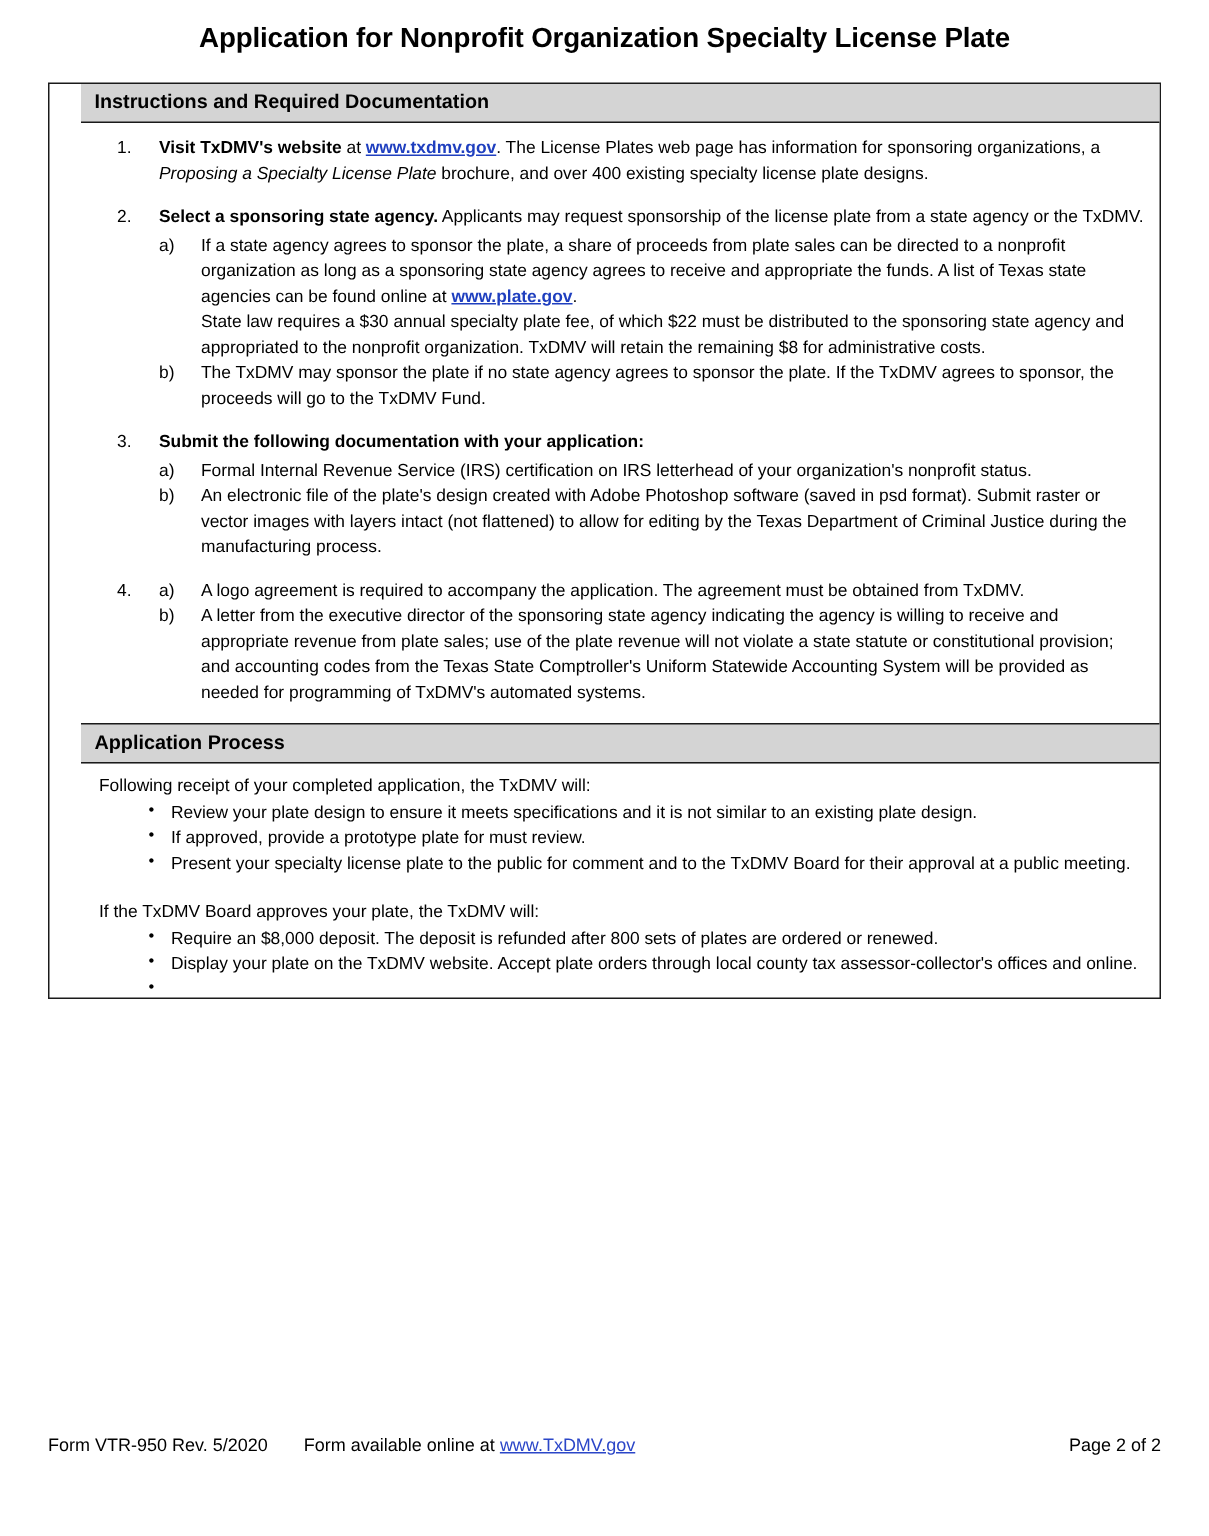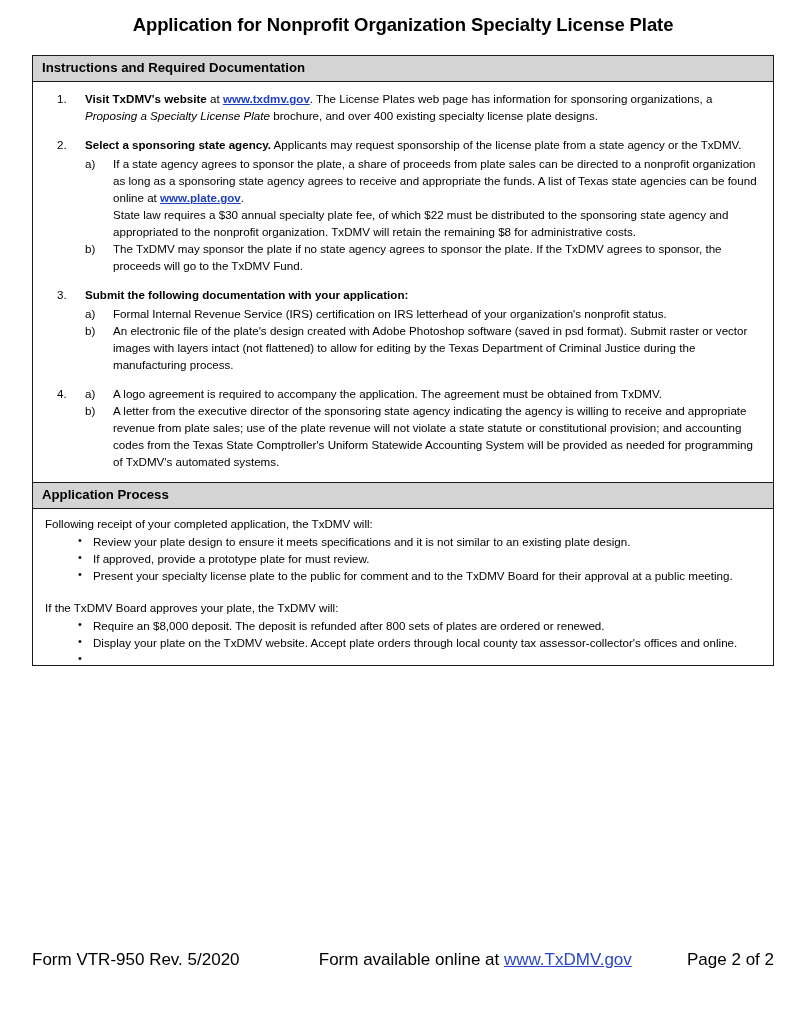--- a/index.html
+++ b/index.html
@@ -30,20 +30,21 @@
     letter-spacing: -0.1px;
     padding-top: 14px;
     padding-bottom: 0;
     line-height: 1.2;
   }
   
   .form-box {
     margin-top: 19px;
     border: 1.2px solid #1a1a1a;
     box-sizing: border-box;
+    padding-left: 21px;
   }
   .section-header {
     background: #d4d4d4;
     border-bottom: 1.2px solid #1a1a1a;
     font-size: 13.2px;
     font-weight: bold;
     padding: 4px 7px 4px 9px;
     line-height: 1.25;
   }
   .section-header.second {
@@ -131,26 +132,26 @@
     font-weight: normal;
   }
   
   .footer {
     position: absolute;
     left: 32px;
     right: 32px;
     bottom: 54px;
     display: flex;
     align-items: baseline;
-    font-size: 17px;
+    font-size: 12px;
   }
   .footer-left { flex: 0 0 auto; }
   .footer-center {
     flex: 1 1 auto;
-    text-align: center;
+    text-align: left;
     padding-left: 24px;
   }
   .footer-right { flex: 0 0 auto; }
 </style>
 </head>
 <body>
 
 <div class="page">
 
   <div class="doc-title">Application for Nonprofit Organization Specialty License Plate</div>

